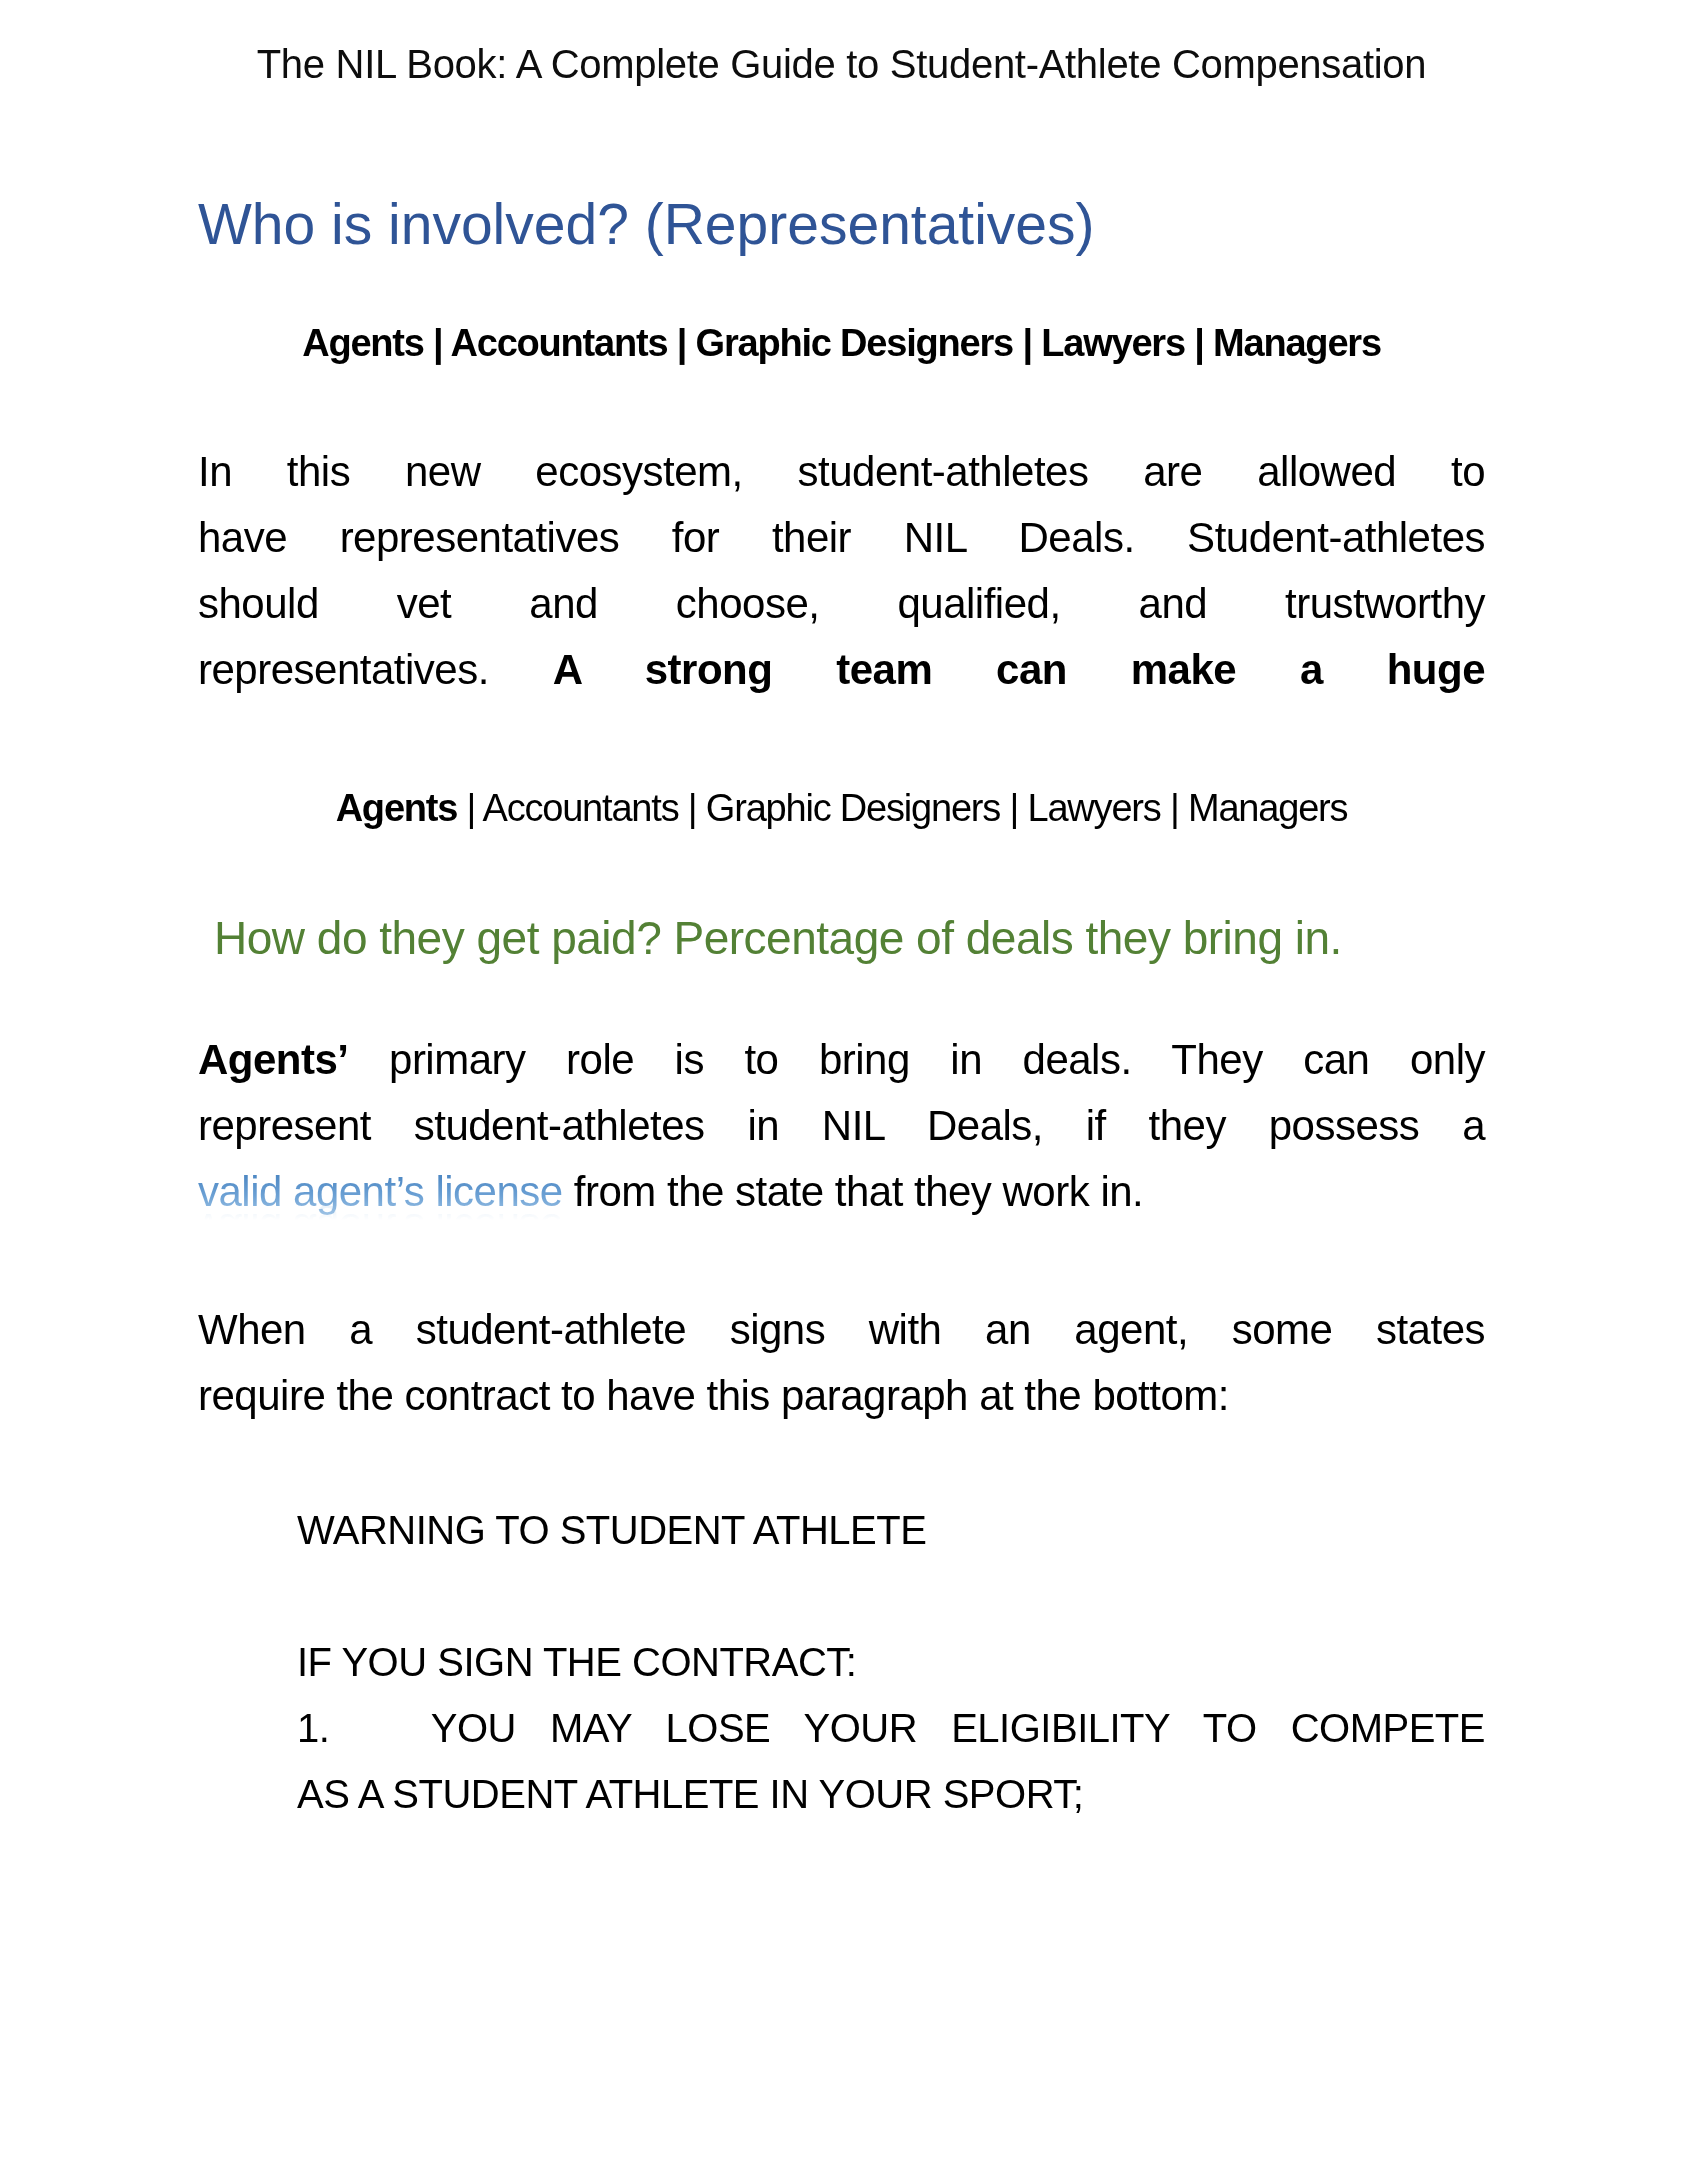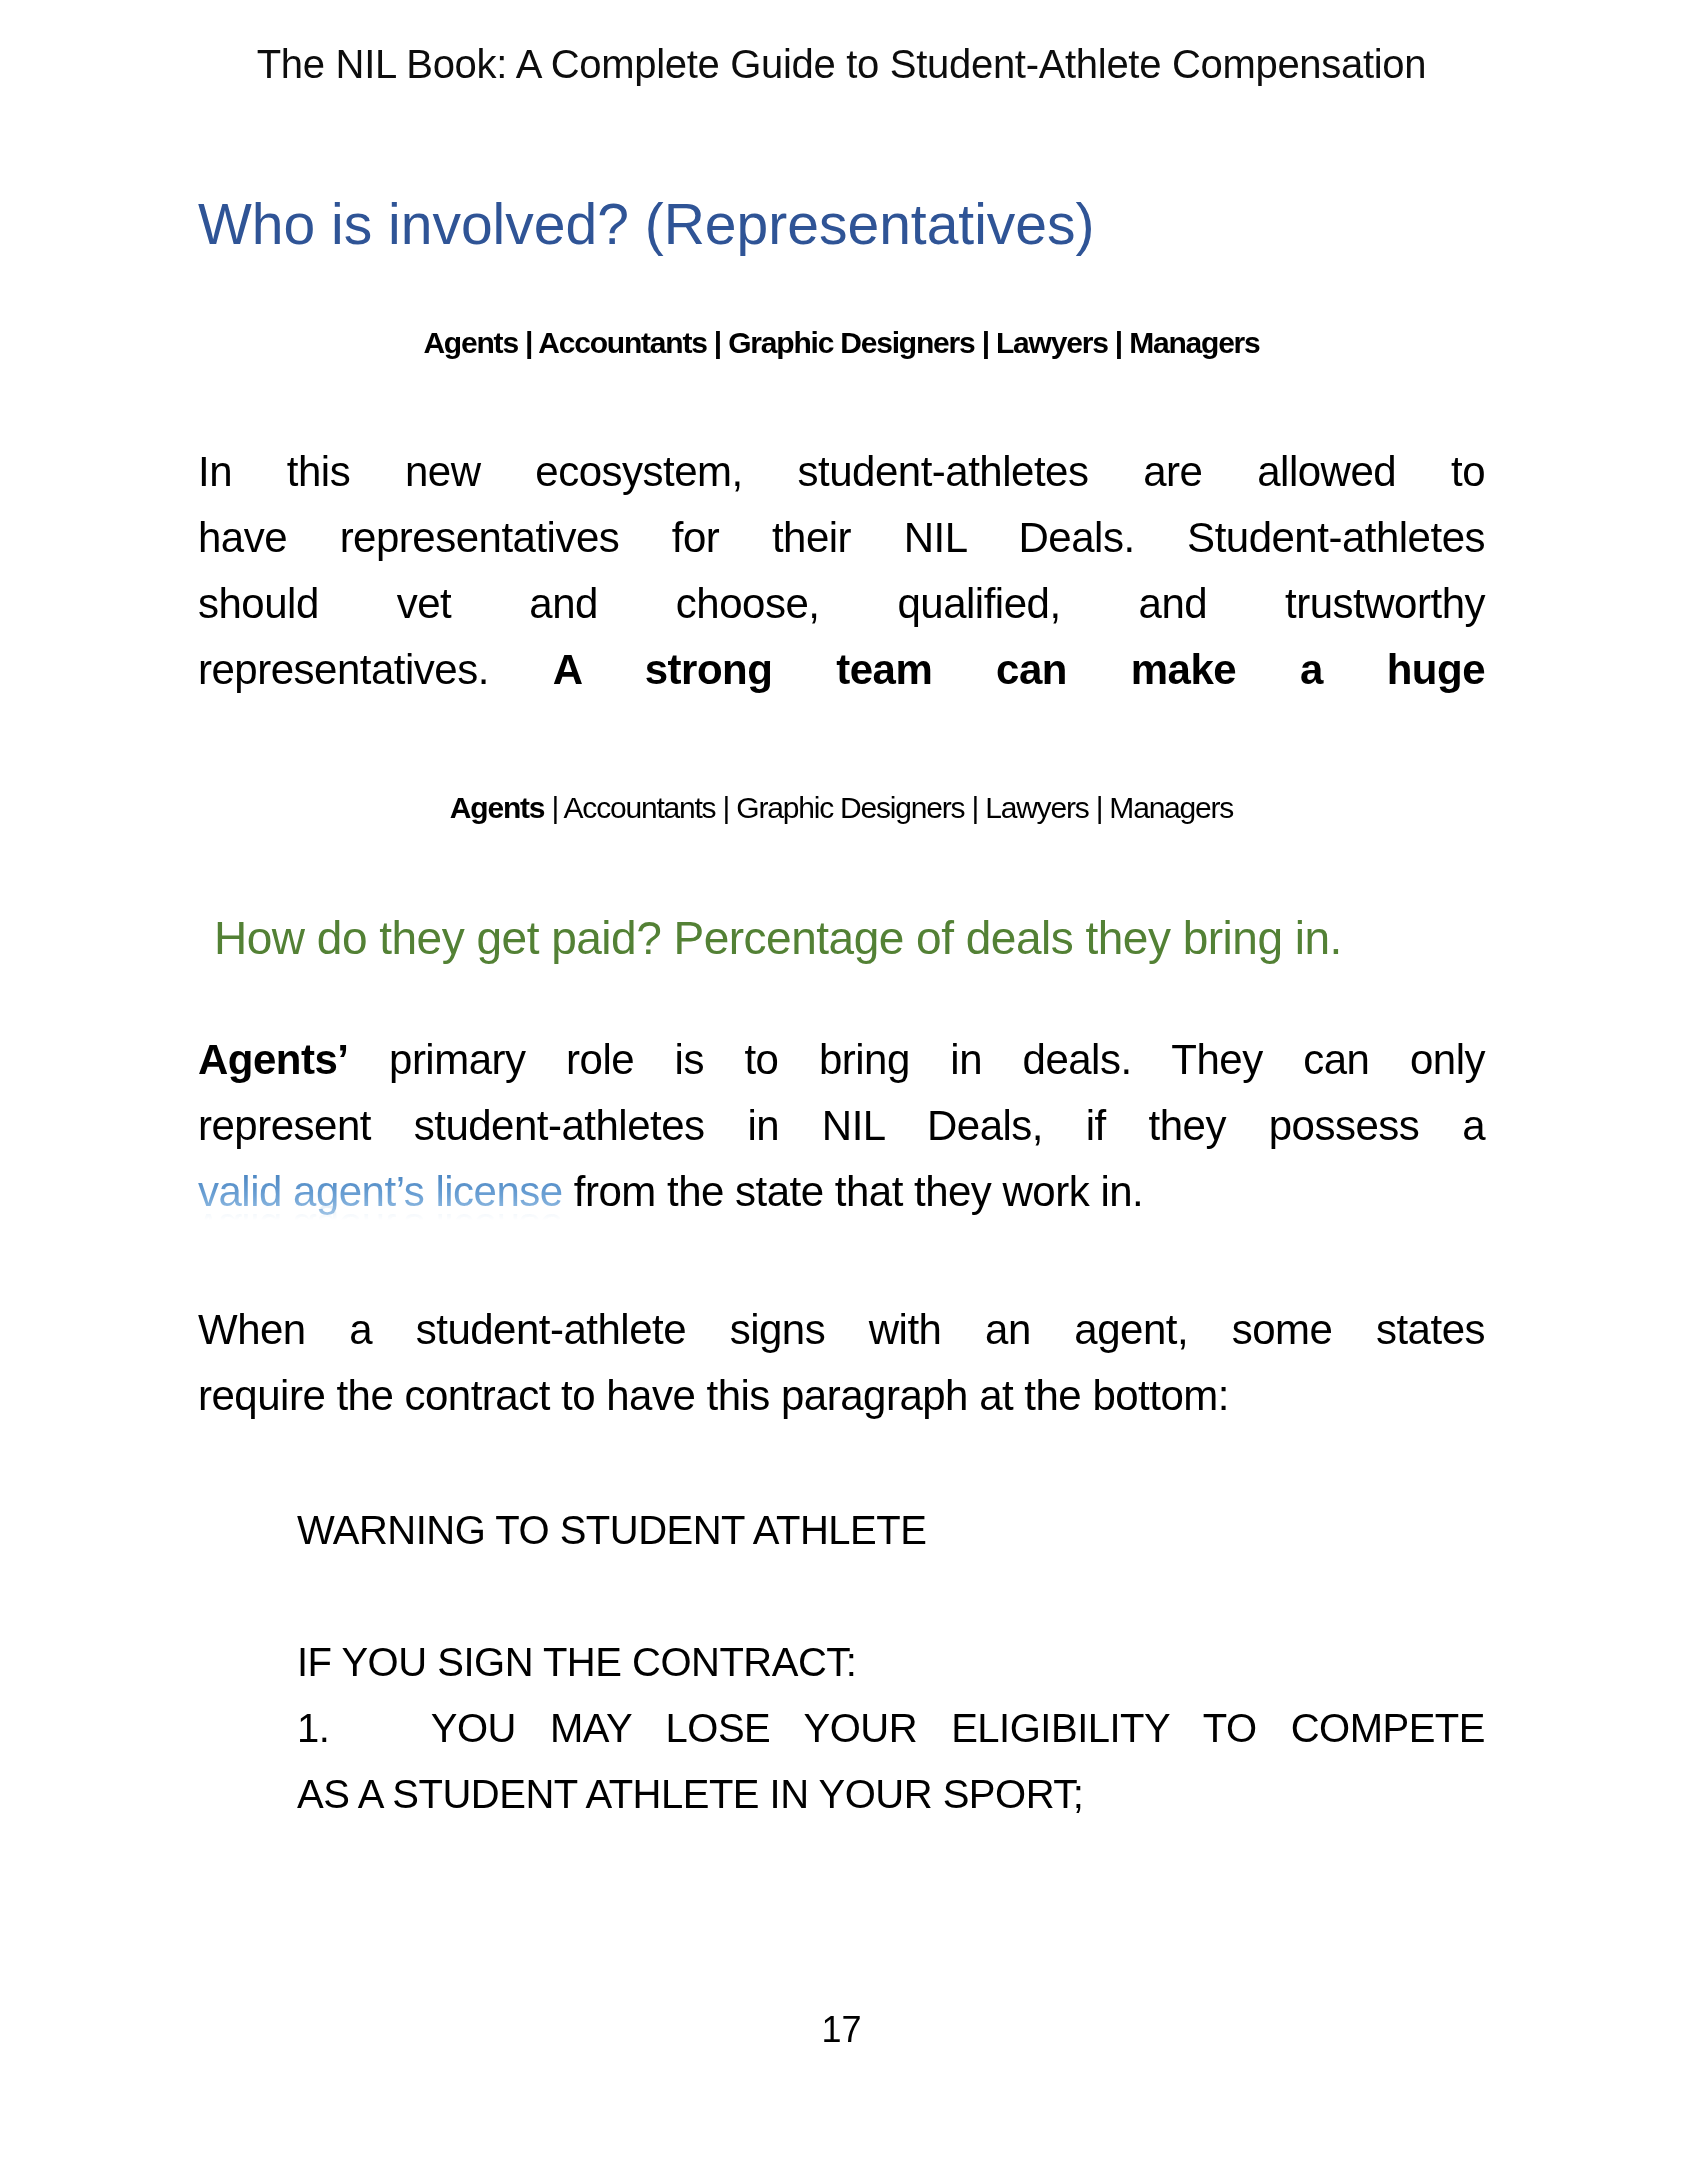--- a/index.html
+++ b/index.html
@@ -37,21 +37,21 @@
     margin: 76px 0 0 16px;
     font-size: 46px;
     line-height: 59px;
     font-weight: 400;
     letter-spacing: -0.5px;
     color: #538135;
     white-space: nowrap;
   }
   .centerline {
     margin-top: 59px;
-    font-size: 30px;
+    font-size: 38px;
     line-height: 50px;
     letter-spacing: -1.2px;
     text-align: center;
     white-space: nowrap;
   }
   .centerline .tline { text-align: center; }
   .m2 { margin-top: 80px; }
   .para { margin-top: 71px; font-size: 42px; line-height: 66px; letter-spacing: -0.5px; }
   .m3 { margin-top: 59px; }
   .m4 { margin-top: 72px; }
@@ -120,15 +120,14 @@
 
     <div class="warning">
         <div class="tline"><span>WARNING TO STUDENT ATHLETE</span></div>
         <div class="tline"><span>&nbsp;</span></div>
         <div class="tline"><span>IF YOU SIGN THE CONTRACT:</span></div>
         <div class="tline just"><span>1.&nbsp;&nbsp;</span><span> YOU MAY LOSE YOUR ELIGIBILITY TO COMPETE</span></div>
         <div class="tline"><span>AS A STUDENT ATHLETE IN YOUR SPORT;</span></div>
       </div>
   </div>
 
-  <div class="footer">17</div>
 </div>
 
 
 </body></html>

